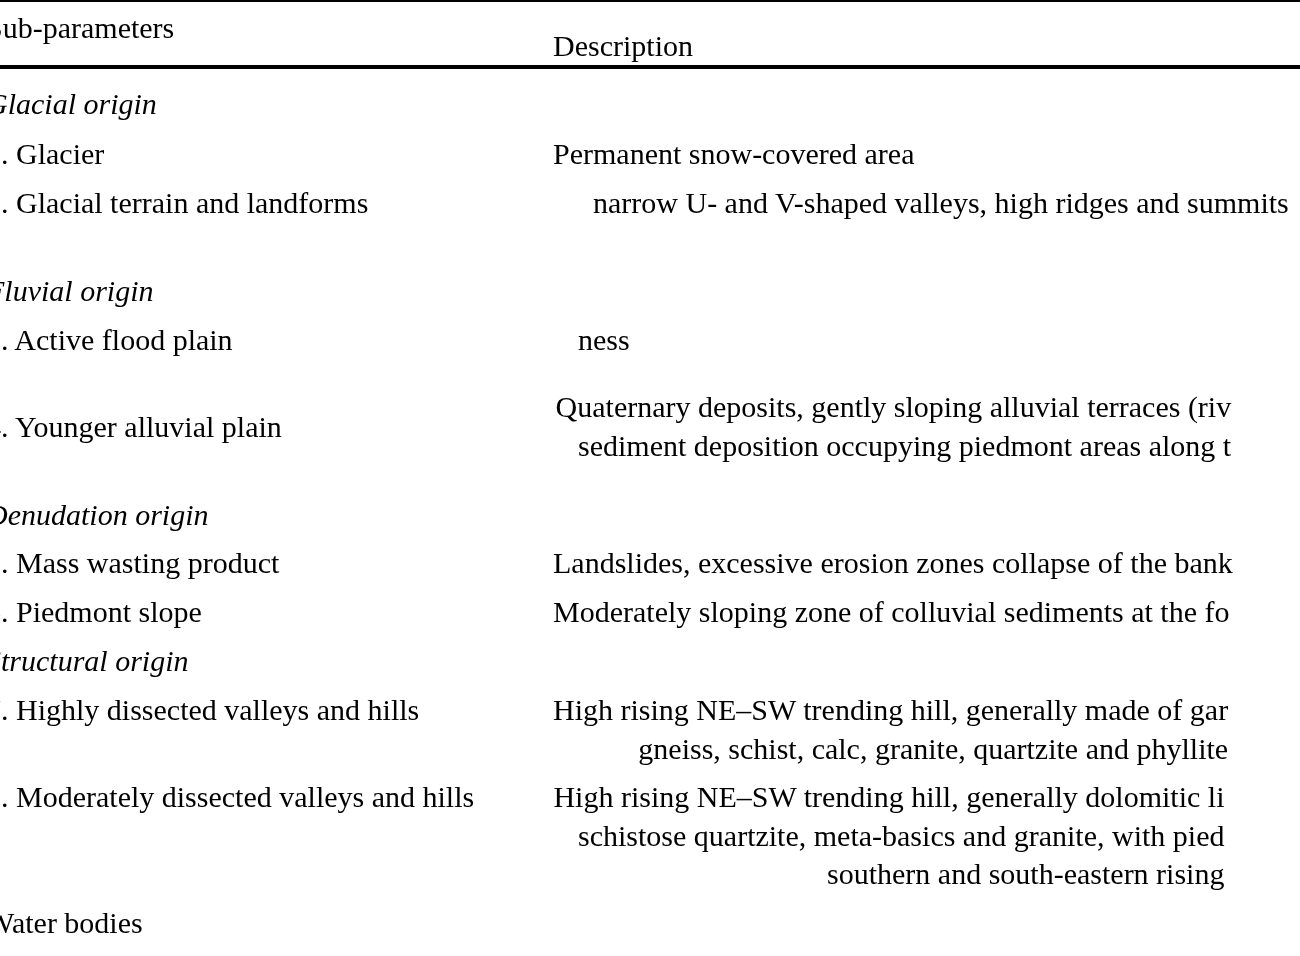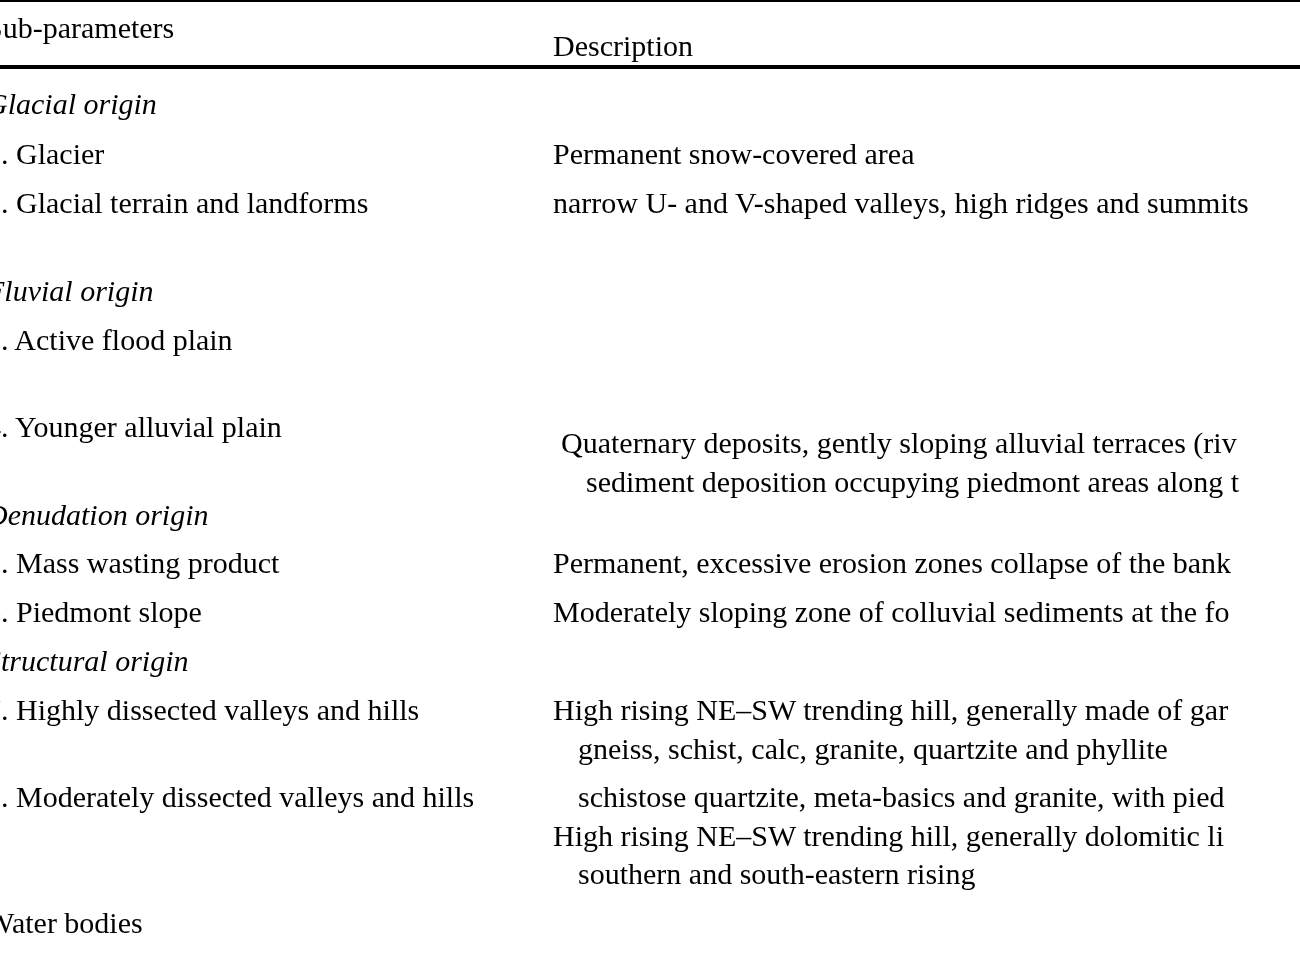--- a/index.html
+++ b/index.html
@@ -37,21 +37,21 @@
       background: #000;
     }
     .cell {
       position: absolute;
       white-space: nowrap;
       line-height: 38.5px;
     }
     .col1 { left: 0; }
     .col2 { left: 567px; }
     .italic { font-style: italic; }
-    .desc-line { display: block; }
+    .desc-line { display: block; text-align: right; }
     .desc-line.cont { padding-left: 25px; }
   </style>
 </head>
 <body>
 
 <div class="table-wrap">
   <div class="rule-top"></div>
 
   <div class="cell col1" style="top:9px;">Sub-parameters</div>
   <div class="cell col2" style="top:9px;margin-top:18px;">Description</div>
@@ -59,57 +59,58 @@
   <div class="rule-mid"></div>
 
   <div class="cell col1 italic" style="top:85px;">Glacial origin</div>
 
   <div class="cell col1" style="top:135px;">1. Glacier</div>
   <div class="cell col2" style="top:135px;">
     <span class="desc-line">Permanent snow-covered area</span>
   </div>
 
   <div class="cell col1" style="top:184px;">2. Glacial terrain and landforms</div>
-  <div class="cell col2" style="top:184px;">
+  <div class="cell col2" style="top:184px;margin-left:40px;">
     <span class="desc-line">narrow U- and V-shaped valleys, high ridges and summits</span>
   </div>
 
   <div class="cell col1 italic" style="top:272px;">Fluvial origin</div>
 
   <div class="cell col1" style="top:321px;">3. Active flood plain</div>
   <div class="cell col2" style="top:321px;">
+    <span class="desc-line cont">ness</span>
   </div>
 
   <div class="cell col1" style="top:408px;">4. Younger alluvial plain</div>
-  <div class="cell col2" style="top:424px;margin-left:8px;">
+  <div class="cell col2" style="top:388px;">
     <span class="desc-line">Quaternary deposits, gently sloping alluvial terraces (riv</span>
     <span class="desc-line cont">sediment deposition occupying piedmont areas along t</span>
   </div>
 
   <div class="cell col1 italic" style="top:496px;">Denudation origin</div>
 
   <div class="cell col1" style="top:544px;">5. Mass wasting product</div>
   <div class="cell col2" style="top:544px;">
-    <span class="desc-line">Permanent, excessive erosion zones collapse of the bank</span>
+    <span class="desc-line">Landslides, excessive erosion zones collapse of the bank</span>
   </div>
 
   <div class="cell col1" style="top:593px;">6. Piedmont slope</div>
   <div class="cell col2" style="top:593px;">
     <span class="desc-line">Moderately sloping zone of colluvial sediments at the fo</span>
   </div>
 
   <div class="cell col1 italic" style="top:642px;">Structural origin</div>
 
   <div class="cell col1" style="top:691px;">7. Highly dissected valleys and hills</div>
   <div class="cell col2" style="top:691px;">
     <span class="desc-line">High rising NE–SW trending hill, generally made of gar</span>
     <span class="desc-line cont">gneiss, schist, calc, granite, quartzite and phyllite</span>
   </div>
 
   <div class="cell col1" style="top:778px;">8. Moderately dissected valleys and hills</div>
   <div class="cell col2" style="top:778px;">
+    <span class="desc-line">High rising NE–SW trending hill, generally dolomitic li</span>
     <span class="desc-line cont">schistose quartzite, meta-basics and granite, with pied</span>
-    <span class="desc-line">High rising NE–SW trending hill, generally dolomitic li</span>
     <span class="desc-line cont">southern and south-eastern rising</span>
   </div>
 
   <div class="cell col1" style="top:904px;">Water bodies</div>
 </div>
 
 </body></html>

